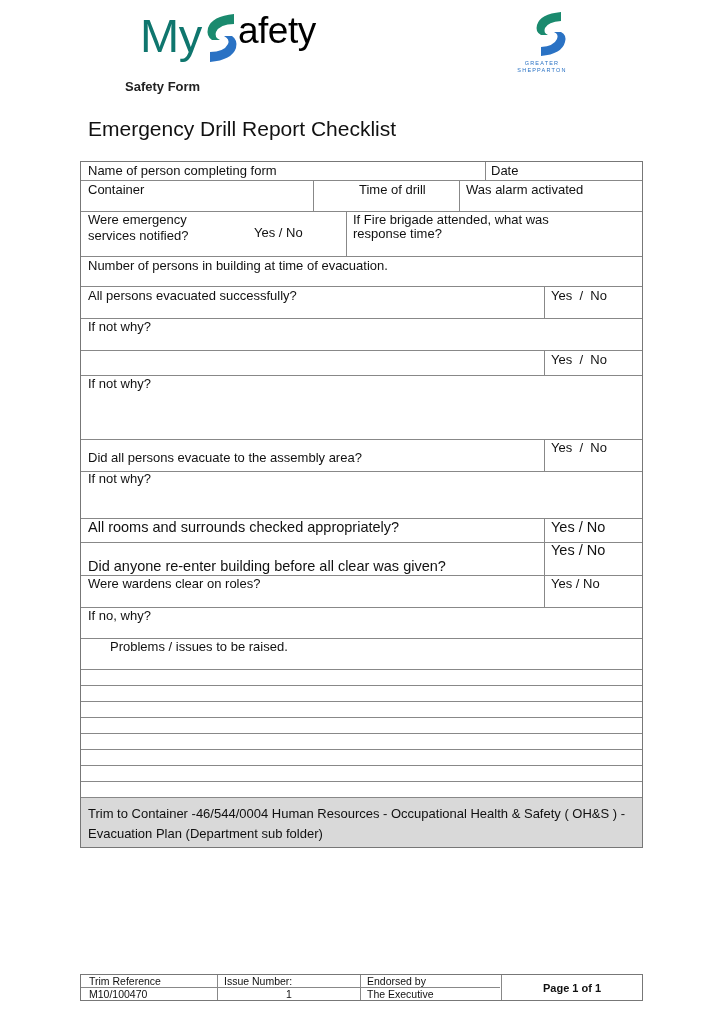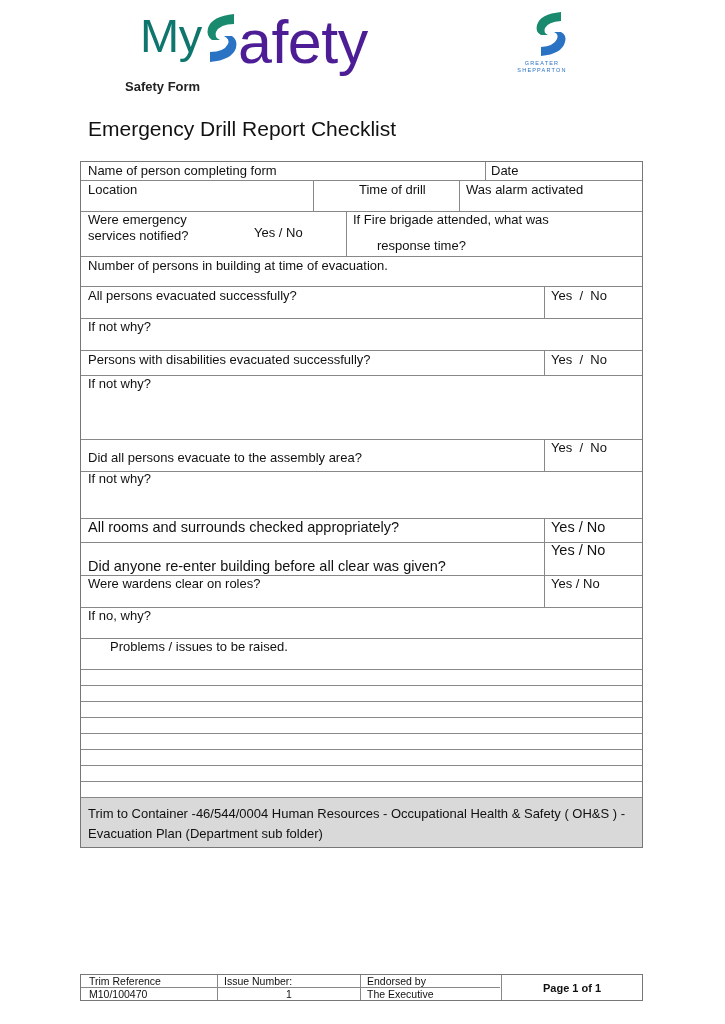--- a/index.html
+++ b/index.html
@@ -5,21 +5,21 @@
     html, body { margin: 0; padding: 0; background: #ffffff; }
     body {
       width: 725px; height: 1024px; position: relative; overflow: hidden;
       font-family: "Liberation Sans", sans-serif; color: #111;
     }
     .abs { position: absolute; }
 
     
     .logo-my { left: 140px; top: 12px; font-size: 47px; letter-spacing: -0.5px; color: #0f766e; line-height: 1; }
     .logo-s  { left: 206px; top: 14px; width: 32px; height: 48px; }
-    .logo-afety { left: 238px; top: 12px; font-size: 61px; color: #4c1d95; line-height: 1; letter-spacing: -0.5px; }
+    .logo-afety { left: 238px; top: 12px; font-size: 37px; color: #000000; line-height: 1; letter-spacing: -0.5px; }
     .subtitle { left: 125px; top: 79px; font-size: 13px; font-weight: bold; color: #222; }
 
     .gs-logo { left: 535px; top: 12px; width: 32px; height: 44px; }
     .gs-text { left: 508px; top: 60px; width: 68px; text-align: center; font-size: 5.5px; letter-spacing: 1.2px; color: #2a72c4; line-height: 7px; }
 
     .doc-title { left: 88px; top: 117px; font-size: 21px; color: #111; }
 
     
     .tbl { left: 80px; top: 161px; width: 563px; height: 687px; border: 1px solid #777; box-sizing: border-box; }
     .hl { position: absolute; left: 0; right: 0; height: 0; border-top: 1px solid #888; }
@@ -57,46 +57,45 @@
 
 <div class="abs tbl">
 
   <div class="vl" style="left:404px; top:0; height:18px;"></div>
   <div class="cell-txt" style="left:7px; top:1px;">Name of person completing form</div>
   <div class="cell-txt" style="left:410px; top:1px;">Date</div>
   <div class="hl" style="top:18px;"></div>
 
   <div class="vl" style="left:232px; top:18px; height:31px;"></div>
   <div class="vl" style="left:378px; top:18px; height:31px;"></div>
-  <div class="cell-txt" style="left:7px; top:20px;">Location</div>
+  <div class="cell-txt" style="left:7px; top:20px;">Container</div>
   <div class="cell-txt" style="left:238px; top:20px;margin-left:40px;">Time of drill</div>
   <div class="cell-txt" style="left:385px; top:20px;">Was alarm activated</div>
   <div class="hl" style="top:49px;"></div>
 
   <div class="vl" style="left:265px; top:49px; height:45px;"></div>
   <div class="cell-txt" style="left:7px; top:50px;">Were emergency</div>
   <div class="cell-txt" style="left:7px; top:66px;">services notified?</div>
   <div class="cell-txt" style="left:173px; top:63px;">Yes / No</div>
   <div class="cell-txt" style="left:272px; top:50px;">If Fire brigade attended, what was</div>
-  <div class="cell-txt" style="left:272px; top:76px;margin-left:24px;">response time?</div>
+  <div class="cell-txt" style="left:272px; top:64px;">response time?</div>
   <div class="hl" style="top:94px;"></div>
 
   <div class="cell-txt" style="left:7px; top:96px;">Number of persons in building at time of evacuation.</div>
   <div class="hl" style="top:124px;"></div>
 
   <div class="vl" style="left:463px; top:124px; height:32px;"></div>
   <div class="cell-txt" style="left:7px; top:126px;">All persons evacuated successfully?</div>
   <div class="cell-txt" style="left:470px; top:126px; white-space:pre;">Yes  /  No</div>
   <div class="hl" style="top:156px;"></div>
 
   <div class="cell-txt" style="left:7px; top:157px;">If not why?</div>
   <div class="hl" style="top:188px;"></div>
 
   <div class="vl" style="left:463px; top:188px; height:25px;"></div>
-  <div class="cell-txt" style="left:7px; top:190px;">Persons with disabilities evacuated successfully?</div>
   <div class="cell-txt" style="left:470px; top:190px; white-space:pre;">Yes  /  No</div>
   <div class="hl" style="top:213px;"></div>
 
   <div class="cell-txt" style="left:7px; top:214px;">If not why?</div>
   <div class="hl" style="top:277px;"></div>
 
   <div class="vl" style="left:463px; top:277px; height:32px;"></div>
   <div class="cell-txt" style="left:7px; top:288px;">Did all persons evacuate to the assembly area?</div>
   <div class="cell-txt" style="left:470px; top:278px; white-space:pre;">Yes  /  No</div>
   <div class="hl" style="top:309px;"></div>

